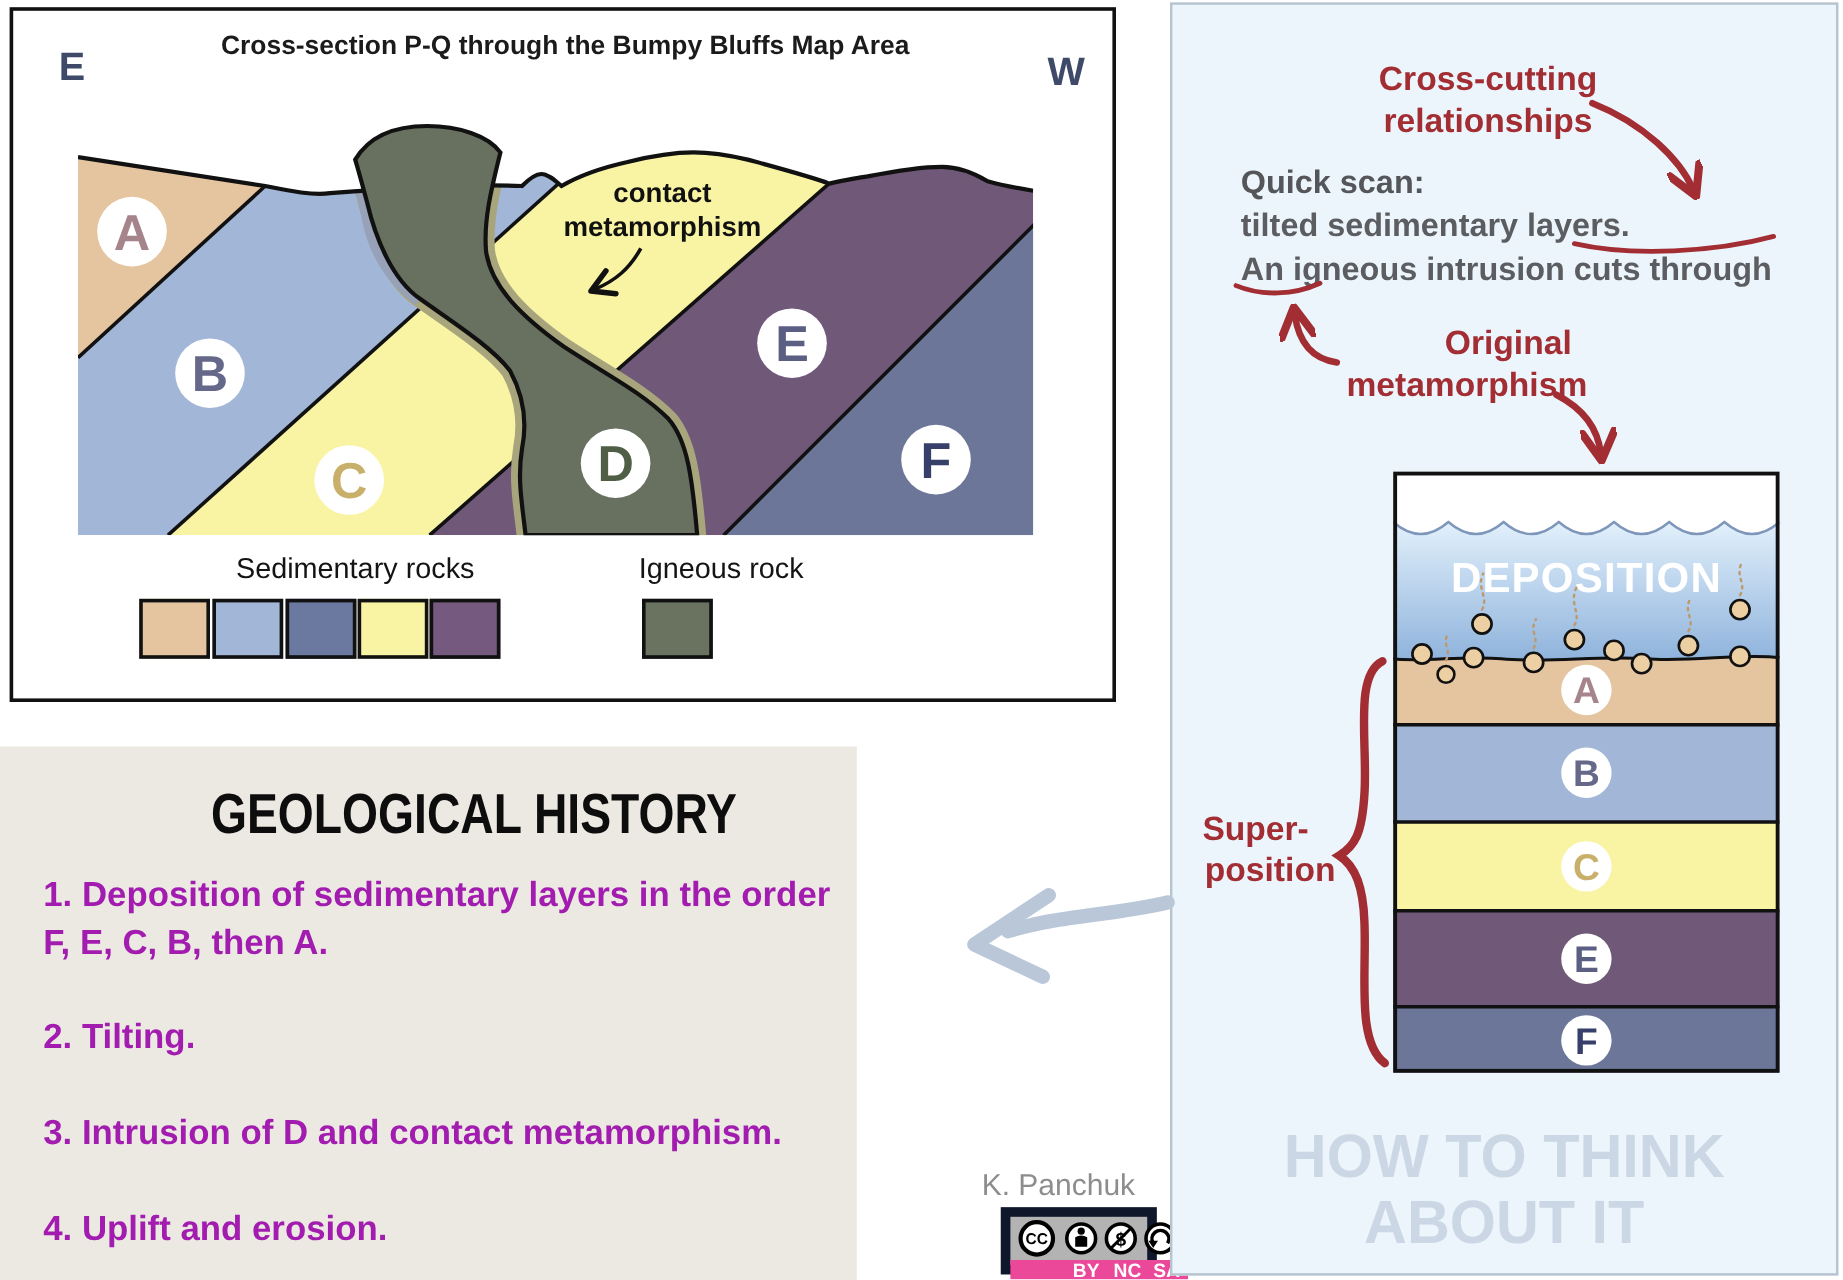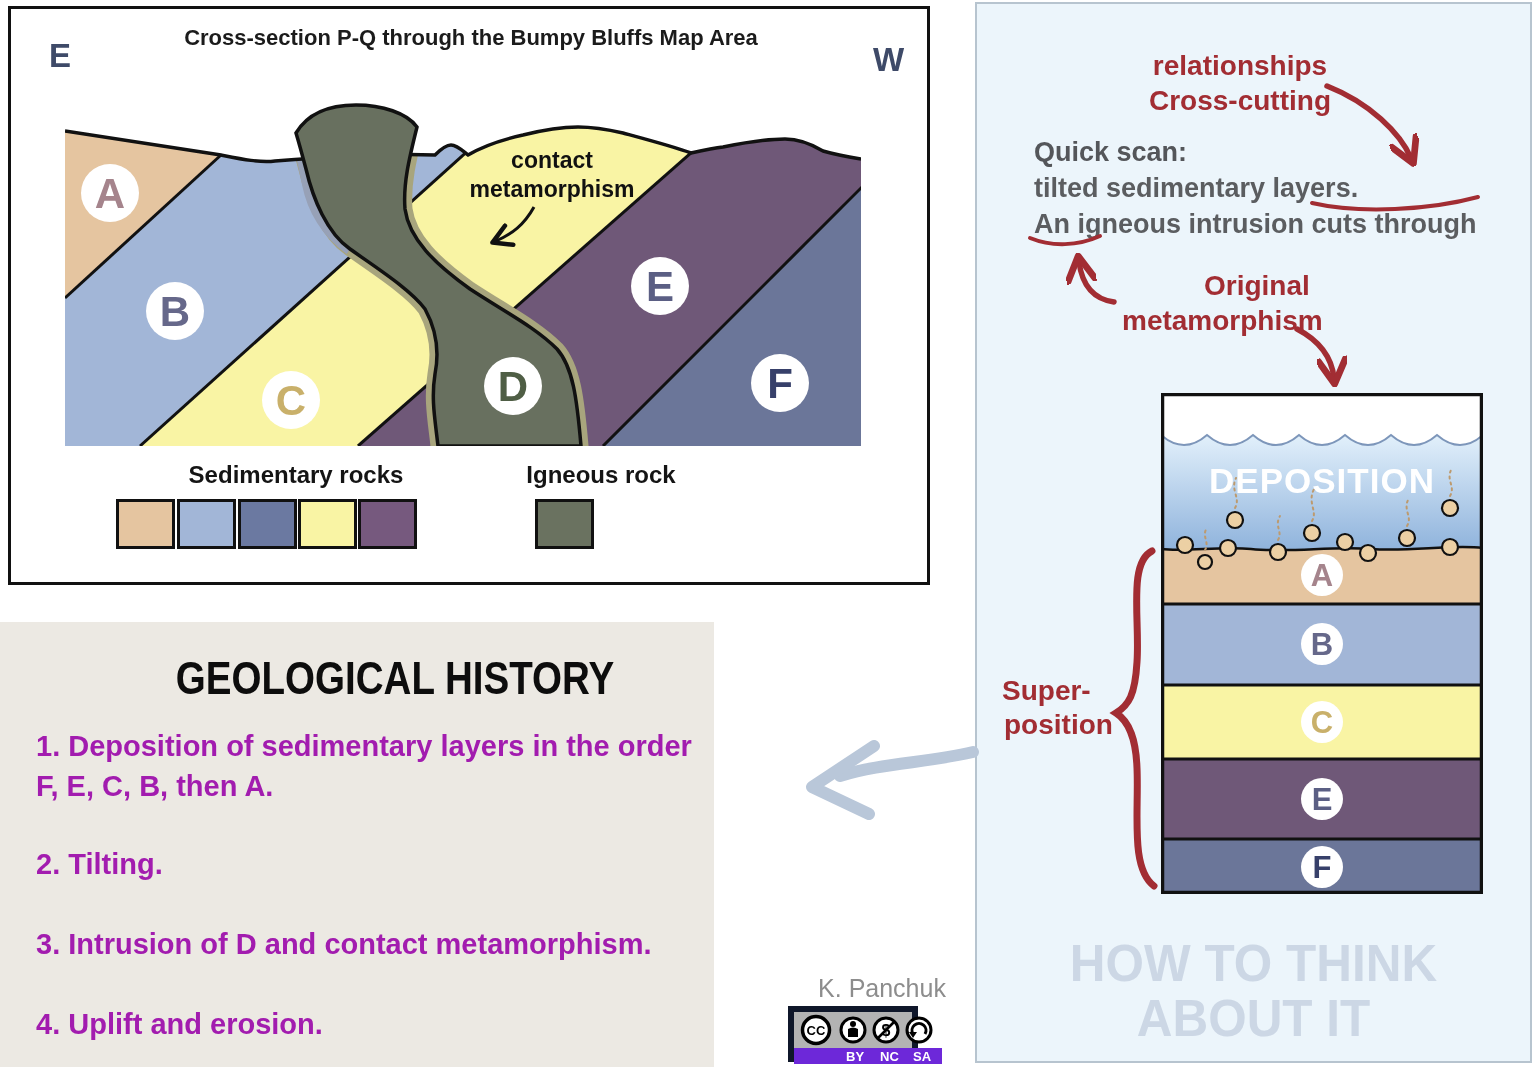--- a/index.html
+++ b/index.html
@@ -7,36 +7,36 @@
          font-family:"Liberation Sans", sans-serif;}
   .abs{position:absolute;}
 
   
   #xpanel{left:8px;top:6px;width:916px;height:573px;background:#fff;border:3px solid #111;}
   #xtitle{left:60px;top:16px;width:800px;text-align:center;font-size:22px;font-weight:700;color:#1b1b1b;letter-spacing:0;}
   .dirlab{font-size:33px;font-weight:800;color:#3e4a68;}
   #eastlab{left:38px;top:28px;}
   #westlab{left:862px;top:32px;}
   #xsvg{left:54px;top:60px;}
-  .legend-title{font-size:24px;font-weight:700;color:#141414;}
+  .legend-title{font-size:24px;font-weight:400;color:#141414;}
   #legsed{left:100px;top:452px;width:370px;text-align:center;}
   #legign{left:440px;top:452px;width:300px;text-align:center;}
   .swatch{width:53px;height:44px;border:3px solid #111;top:490px;}
 
   
   #history{left:0;top:622px;width:714px;height:445px;background:#ece9e3;}
   #htitle{left:0;top:28px;width:790px;text-align:center;font-size:47px;font-weight:800;color:#0d0d0d;
           transform:scaleX(0.82);transform-origin:50% 50%;letter-spacing:0;}
   .hitem{left:36px;width:730px;font-size:29px;font-weight:700;color:#a21caf;line-height:40px;}
   #hi1{top:104px;} #hi2{top:222px;} #hi3{top:302px;} #hi4{top:382px;}
 
   
   #author{left:800px;top:974px;width:164px;text-align:center;font-size:25px;font-weight:500;color:#8d8d8d;}
-  #ccbadge{left:788px;top:1006px;width:130px;height:56px;background:#b3b3b3;border:6px solid #0f172a;box-sizing:border-box;}
-  #ccstrip{left:0;top:36px;width:148px;height:16px;background:#6d28d9;color:#fff;font-size:13px;font-weight:700;}
+  #ccbadge{left:834px;top:1006px;width:130px;height:56px;background:#b3b3b3;border:8px solid #0f172a;box-sizing:border-box;}
+  #ccstrip{left:0;top:36px;width:148px;height:16px;background:#ec4899;color:#fff;font-size:16px;font-weight:700;}
   .cclab{position:absolute;top:1px;}
   #ccby{left:52px;} #ccnc{left:86px;} #ccsa{left:119px;}
 
   
   #think{left:975px;top:2px;width:557px;height:1061px;background:#ecf5fb;border:2px solid #b7c4cf;box-sizing:border-box;}
   .red{color:#a22d33;}
   #crosscut{left:1060px;top:48px;width:360px;text-align:center;font-size:28px;font-weight:700;line-height:35px;}
   #quick{left:1034px;top:134px;width:480px;font-size:27px;line-height:36px;font-weight:600;color:#5b5d60;}
   #quick .qh{font-weight:700;color:#54565a;}
   #orig1{left:1168px;top:270px;font-size:28px;font-weight:700;margin-left:36px;}
@@ -162,22 +162,22 @@
     <div class="abs" id="ccstrip">
       <span class="cclab" id="ccby">BY</span>
       <span class="cclab" id="ccnc">NC</span>
       <span class="cclab" id="ccsa">SA</span>
     </div>
   </div>
 
   <div class="abs" id="think"></div>
 
   <div class="abs red" id="crosscut">
+    <div>Cross-cutting</div>
     <div>relationships</div>
-    <div>Cross-cutting</div>
   </div>
 
   <div class="abs" id="quick">
     <div class="qh">Quick scan:</div>
     <div>tilted sedimentary layers.</div>
     <div>An igneous intrusion cuts through</div>
   </div>
 
   <div class="abs red" id="orig1">Original</div>
   <div class="abs red" id="orig2">metamorphism</div>

